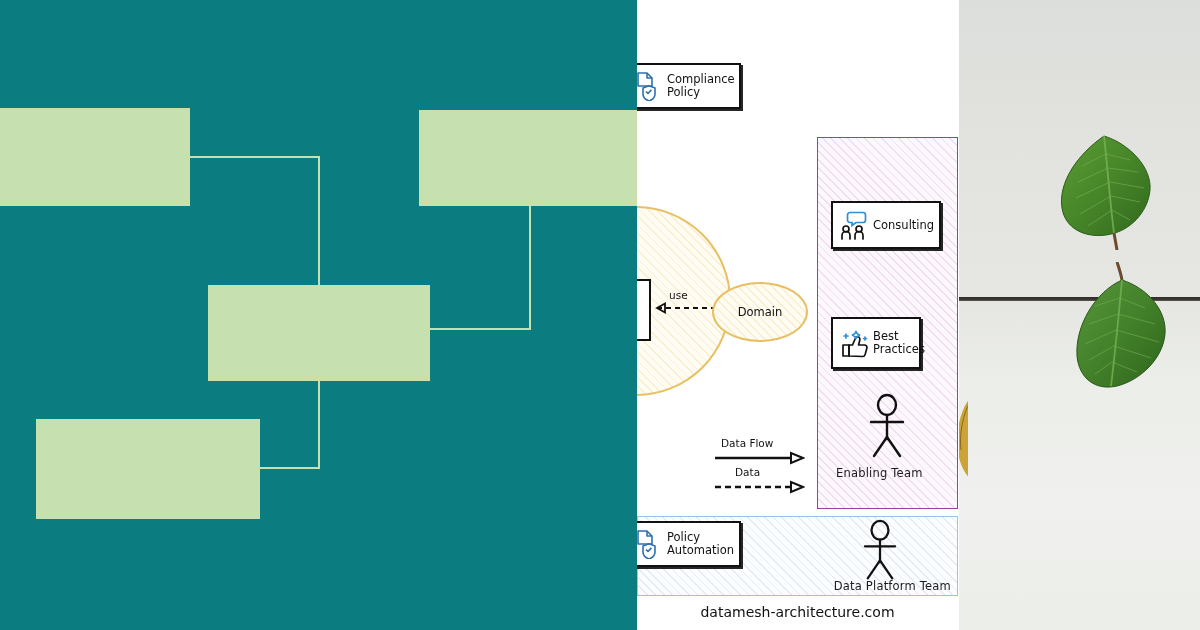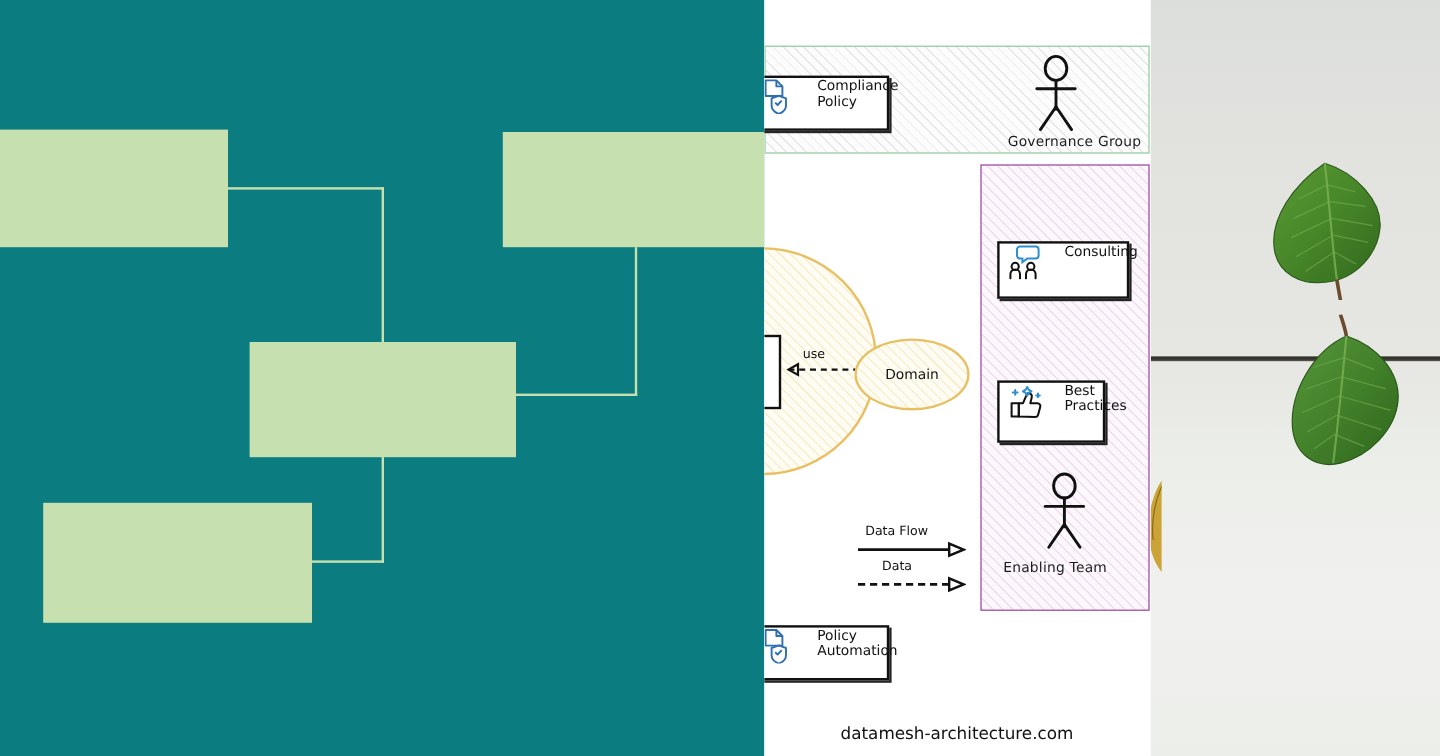--- a/index.html
+++ b/index.html
@@ -24,21 +24,21 @@
          background-color:#fdfdfd;}
   .g-enable{left:180px;top:137px;width:141px;height:372px;border:1.8px solid #9b3f9b;
          background-image:repeating-linear-gradient(45deg,rgba(165,40,140,0.13) 0 1.2px,rgba(0,0,0,0) 1.2px 6px);
          background-color:#fdf8fd;}
   .g-plat{left:0px;top:516px;width:321px;height:80px;border:1.5px solid #9fc0e4;
          background-image:repeating-linear-gradient(45deg,rgba(40,90,170,0.11) 0 1.1px,rgba(0,0,0,0) 1.1px 6px);
          background-color:#fcfdff;}
 
   
   .sbox{position:absolute;box-sizing:border-box;background:#ffffff;border:2.2px solid #111;
-        box-shadow:2px 2px 0 rgba(0,0,0,0.85);display:flex;align-items:flex-start;gap:19px;padding:0 7px;}
+        box-shadow:2px 2px 0 rgba(0,0,0,0.85);display:flex;align-items:center;gap:5px;padding:0 7px;}
   .sbox .slabel{font-size:11.5px;line-height:1.12;color:#111;white-space:pre-line;}
 
   .b-comp{left:-12px;top:63px;width:116px;height:46px;}
   .b-polaut{left:-12px;top:521px;width:116px;height:46px;}
   .b-consult{left:194px;top:201px;width:110px;height:48px;}
   .b-examp{left:194px;top:259px;width:110px;height:48px;}
   .b-best{left:194px;top:317px;width:90px;height:52px;}
 
   .ico{flex:0 0 auto;width:28px;height:30px;position:relative;}
   .ico svg{position:absolute;left:0;top:0;}
@@ -104,47 +104,46 @@
       <span></span>
     </div>
     <div class="node" style="left:36px;top:419px;width:224px;height:100px;">
       <span></span>
     </div>
   </div>
 
   <div class="panel-mid">
     <div class="mid-inner">
 
-      <div class="group g-gov">
-        <span class="glabel">Governance Group</span>
-
-        <svg class="stick" style="left:218px;top:6px;" width="48" height="70" viewBox="0 0 48 70">
-          <g stroke="#111" stroke-width="2.4" fill="none" stroke-linecap="round">
-            <ellipse cx="24" cy="12" rx="9" ry="10"></ellipse>
-            <line x1="24" y1="22" x2="24" y2="46"></line>
-            <line x1="8" y1="29" x2="40" y2="29"></line>
-            <line x1="24" y1="44" x2="11" y2="63"></line>
-            <line x1="24" y1="44" x2="37" y2="63"></line>
-          </g>
-        </svg>
-      </div>
 
       <div class="group g-enable">
         <svg class="stick" style="left:45px;top:255px;" width="48" height="70" viewBox="0 0 48 70">
           <g stroke="#111" stroke-width="2.4" fill="none" stroke-linecap="round">
             <ellipse cx="24" cy="12" rx="9" ry="10"></ellipse>
             <line x1="24" y1="22" x2="24" y2="46"></line>
             <line x1="8" y1="29" x2="40" y2="29"></line>
             <line x1="24" y1="44" x2="11" y2="63"></line>
             <line x1="24" y1="44" x2="37" y2="63"></line>
           </g>
         </svg>
         <span class="glabel" style="right:auto;left:18px;bottom:auto;top:328px;">Enabling Team</span>
       </div>
 
+      <div class="group g-plat">
+        <span class="glabel">Data Platform Team</span>
+        <svg class="stick" style="left:218px;top:2px;" width="48" height="66" viewBox="0 0 48 70">
+          <g stroke="#111" stroke-width="2.4" fill="none" stroke-linecap="round">
+            <ellipse cx="24" cy="12" rx="9" ry="10"></ellipse>
+            <line x1="24" y1="22" x2="24" y2="46"></line>
+            <line x1="8" y1="29" x2="40" y2="29"></line>
+            <line x1="24" y1="44" x2="11" y2="63"></line>
+            <line x1="24" y1="44" x2="37" y2="63"></line>
+          </g>
+        </svg>
+      </div>
 
       <div class="ycircle"></div>
       <div class="whiterect"></div>
 
       <span class="uselabel">use</span>
       <svg style="position:absolute;left:6px;top:300px;" width="74" height="16" viewBox="0 0 74 16">
         <line x1="14" y1="8" x2="74" y2="8" stroke="#111" stroke-width="2" stroke-dasharray="5,4"></line>
         <path d="M14,8 L22,3.5 L22,12.5 Z" fill="none" stroke="#111" stroke-width="1.8"></path>
       </svg>
 

